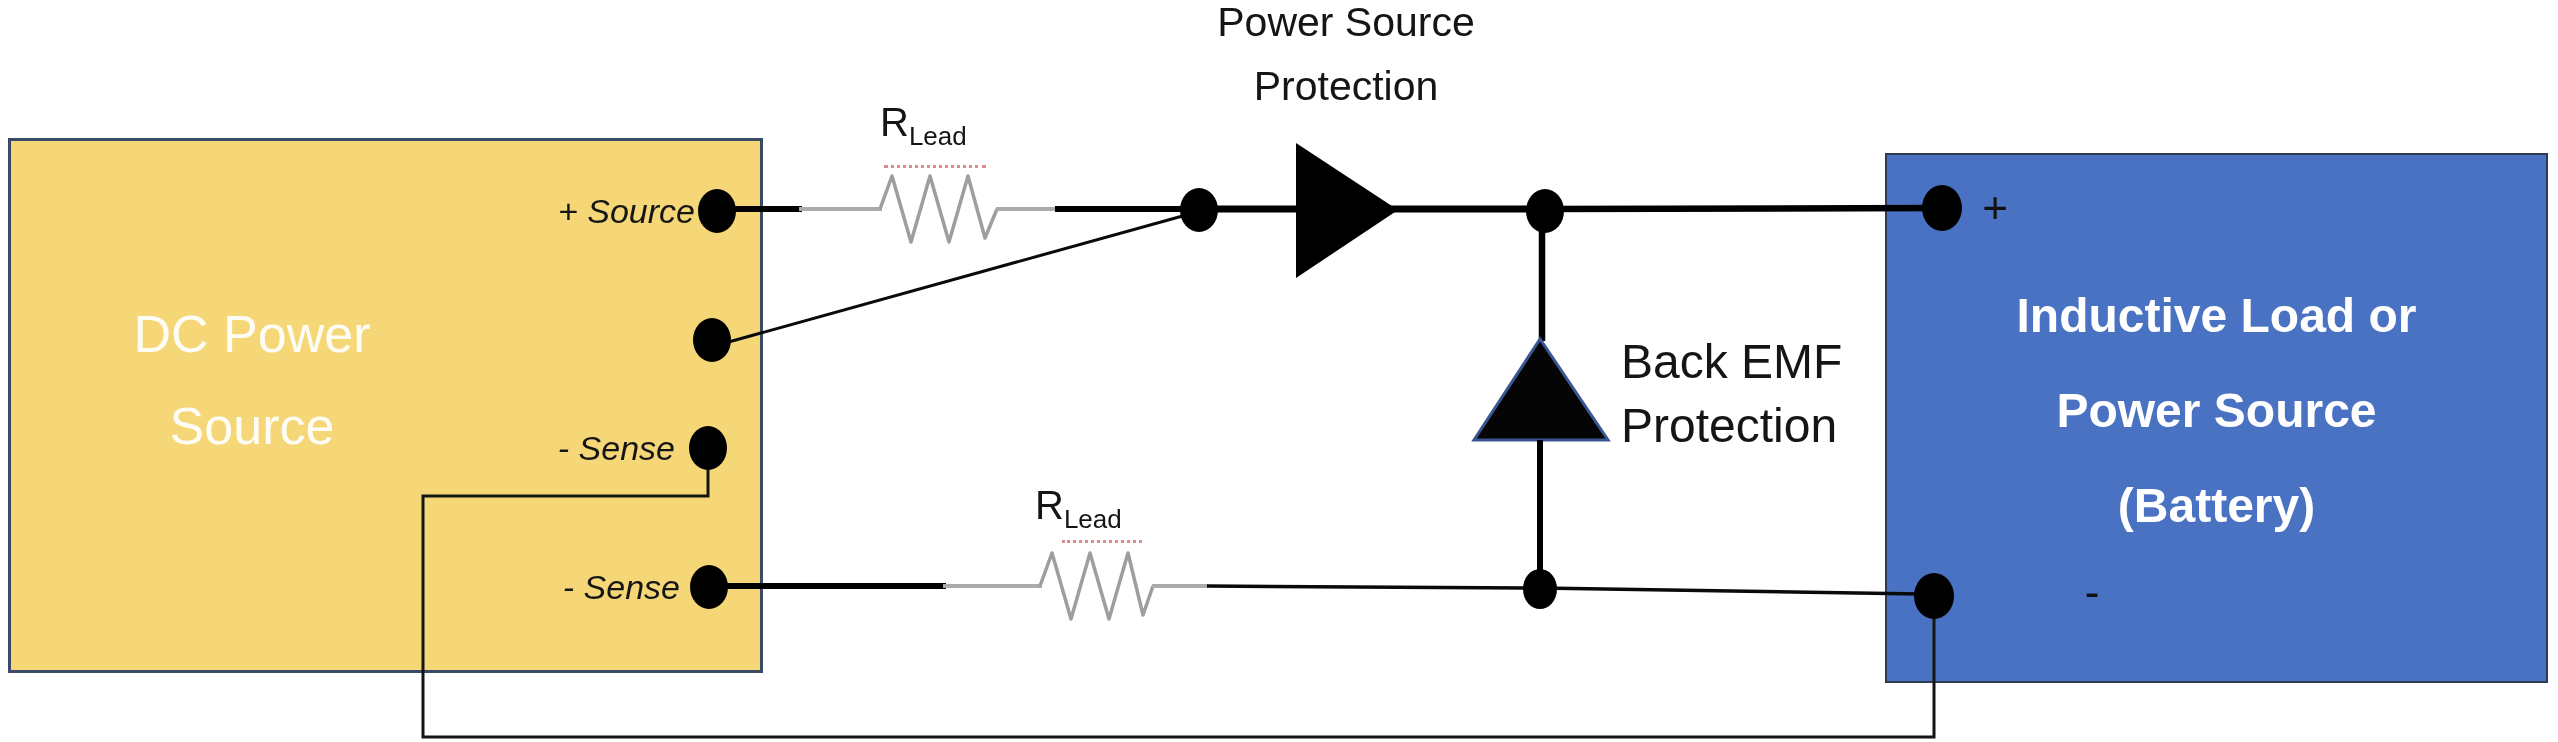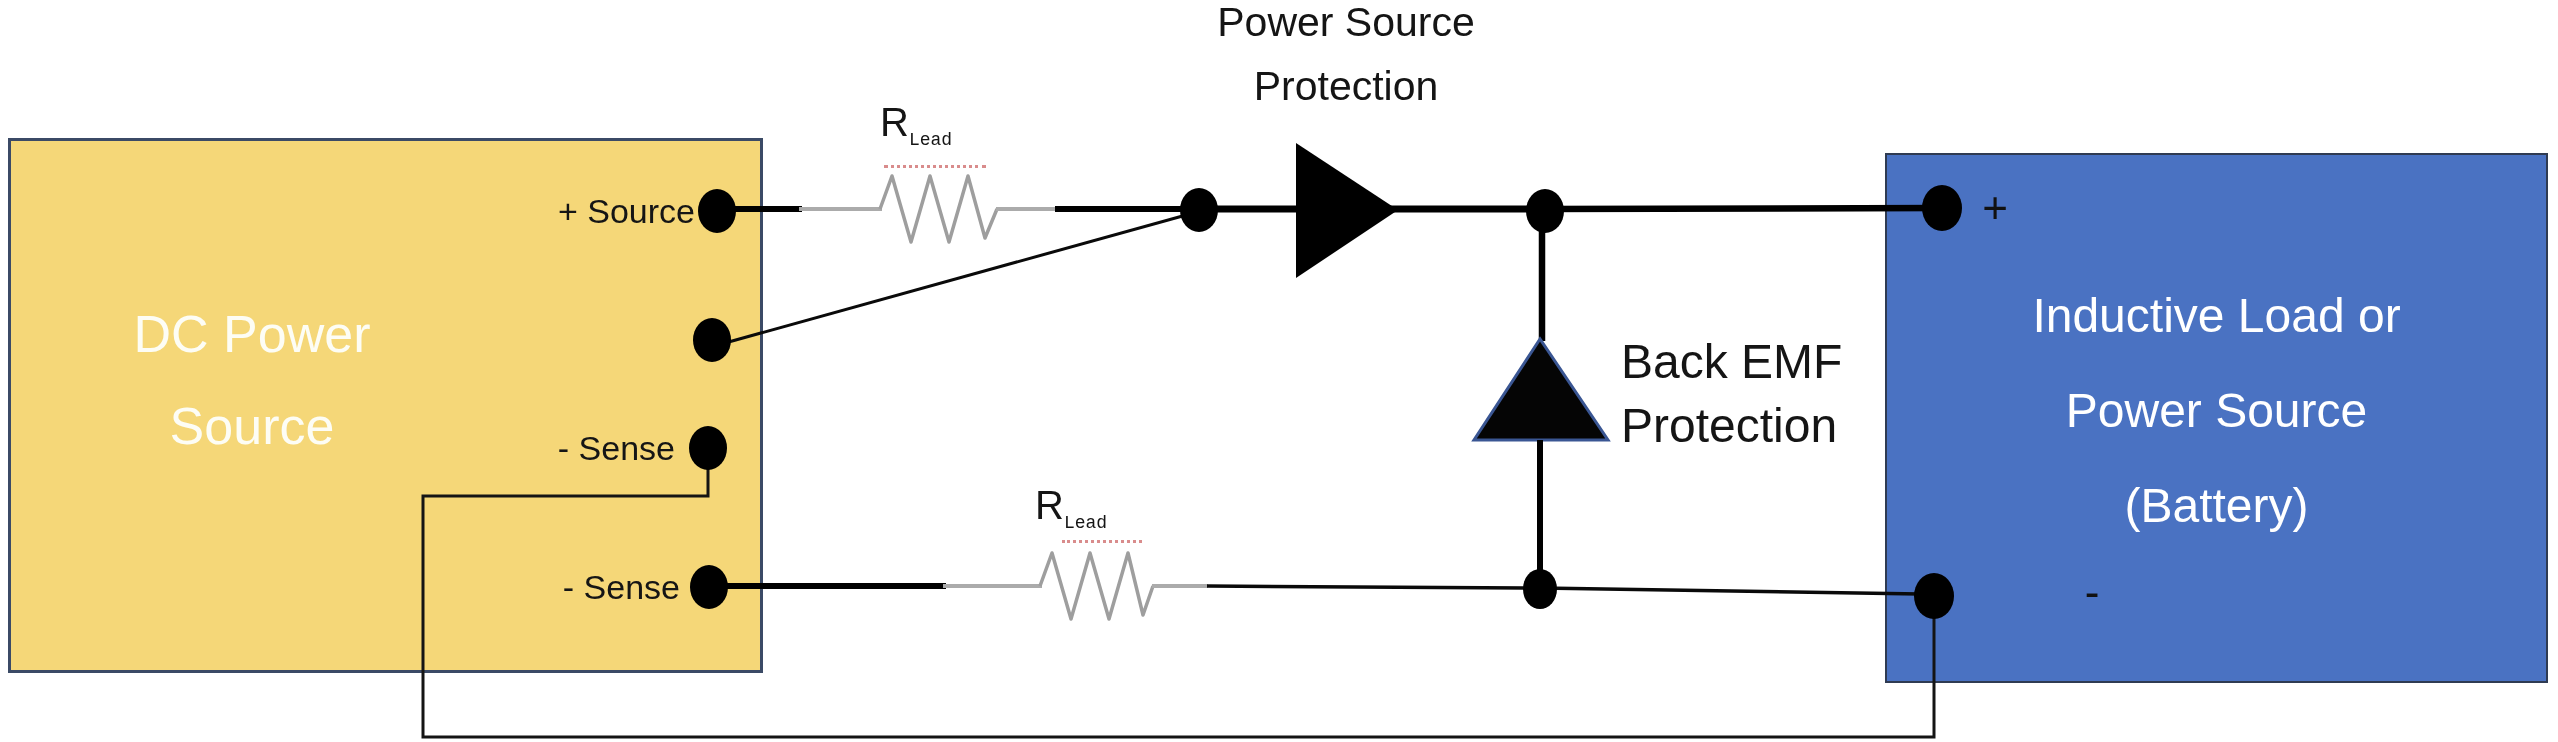--- a/index.html
+++ b/index.html
@@ -20,43 +20,43 @@
   }
   
   .supply-title {
     left:42px; top:288px; width:420px;
     color:#FDFDF5; font-size:52px; line-height:92px; font-weight:400;
     white-space:nowrap;
     text-align:center;
   }
   .load-title {
     left:1885px; top:268px; width:663px; text-align:center;
-    color:#FFFFFF; font-size:48px; line-height:95px; font-weight:400;
+    color:#FFFFFF; font-size:48px; line-height:95px; font-weight:700;
   }
   
   .anno { color:#151515; }
   .psp-label {
     left:1166px; top:-10px; width:360px; text-align:center;
     font-size:41px; line-height:64px;
   }
   .bemf-label {
     left:1621px; top:330px; width:360px; text-align:left;
     font-size:48px; line-height:64px;
   }
   .rlead { font-size:40px; white-space:nowrap; }
-  .rlead .rsub { font-size:18px; vertical-align:-9px; letter-spacing:0;font-family:Liberation Mono, monospace; }
+  .rlead .rsub { font-size:26px; vertical-align:-9px; letter-spacing:0; }
   .rlead-top { left:880px; top:100px; }
   .rlead-bottom { left:1035px; top:483px; }
   .squiggle { height:0; border-bottom:3px dotted #D98C8C; }
   .squiggle-top { left:884px; top:165px; width:102px; }
   .squiggle-bottom { left:1062px; top:540px; width:80px; }
   
   .term-label {
     width:255px; text-align:right; font-size:34px; line-height:34px;
-    color:#151515; white-space:nowrap;
+    color:#151515; white-space:nowrap;font-style:italic;
   }
   .t0 { left:440px; top:194px; }
   .t1 { left:435px; top:323px; }
   .t2 { left:420px; top:431px;text-align:right; }
   .t3 { left:425px; top:570px; }
   
   .polarity { font-size:44px; color:#111; width:44px; text-align:center; line-height:44px; }
   .pol-plus  { left:1973px; top:186px; }
   .pol-minus { left:2070px; top:570px; }
   svg.wires { position:absolute; left:0; top:0; }

